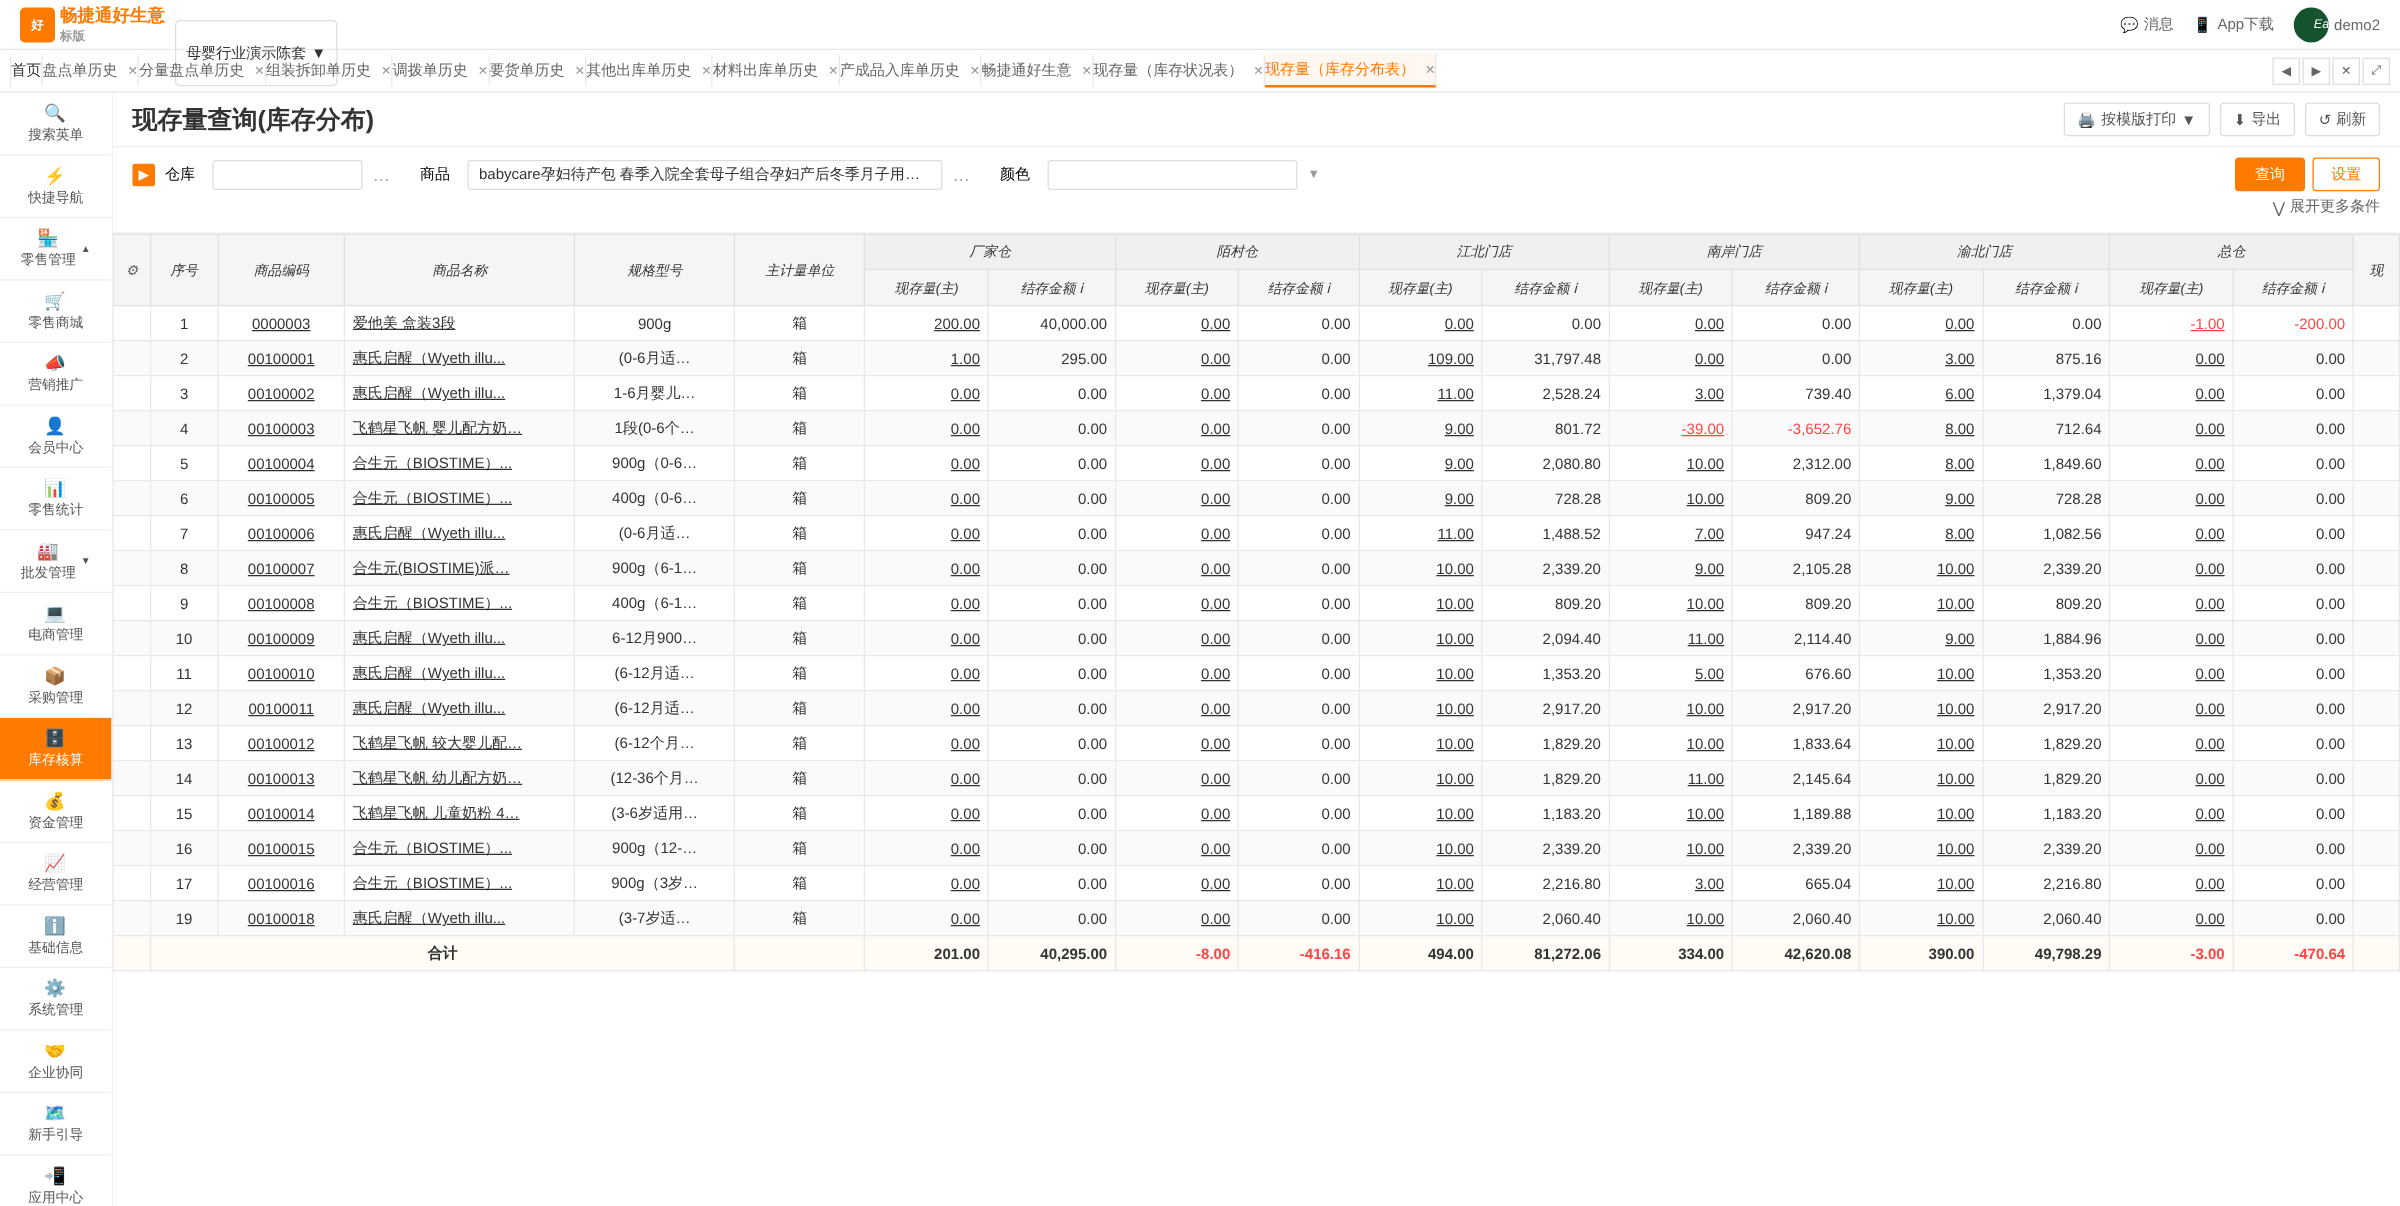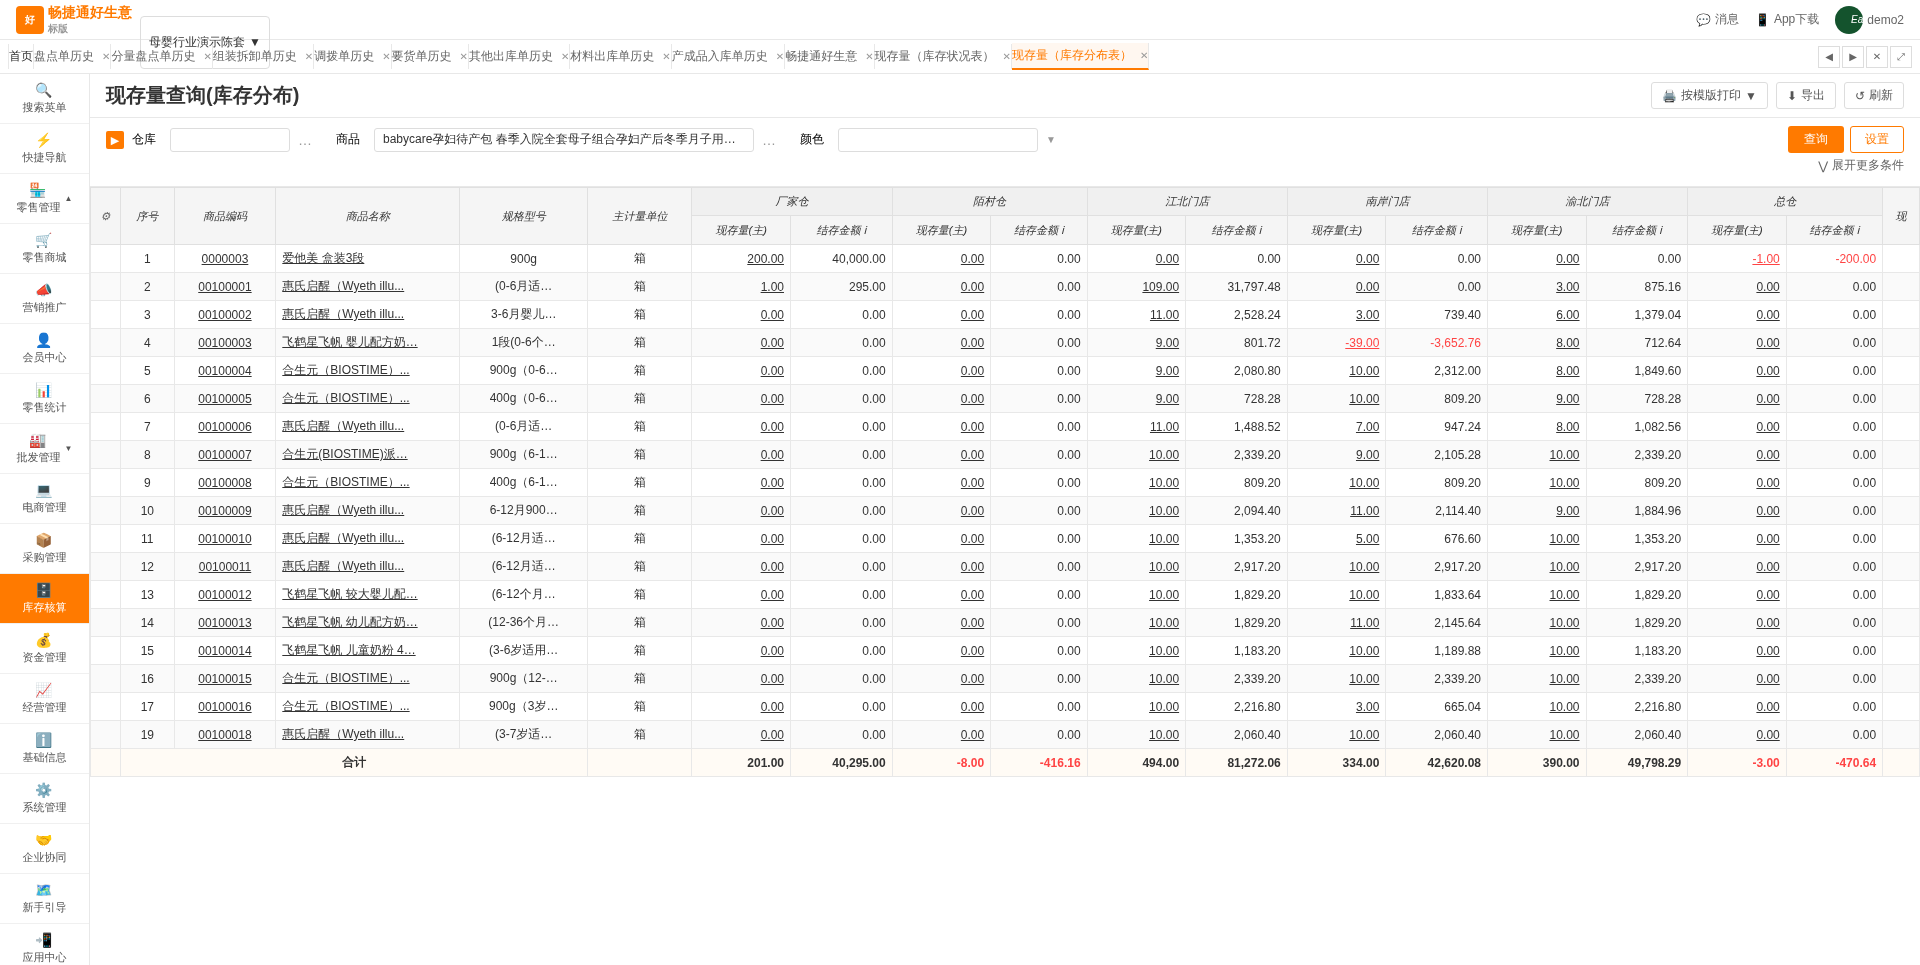--- a/index.html
+++ b/index.html
@@ -372,21 +372,21 @@
       <td class="num-col">875.16</td>
       <td class="num-col underline">0.00</td>
       <td class="num-col">0.00</td>
       <td></td>
     </tr>
             <tr>
       <td></td>
       <td>3</td>
       <td class="underline">00100002</td>
       <td class="name-col underline">惠氏启醒（Wyeth illu...</td>
-      <td>3-6月婴儿…</td>
+      <td>1-6月婴儿…</td>
       <td>箱</td>
       <td class="num-col underline">0.00</td>
       <td class="num-col">0.00</td>
       <td class="num-col underline">0.00</td>
       <td class="num-col">0.00</td>
       <td class="num-col underline">11.00</td>
       <td class="num-col">2,528.24</td>
       <td class="num-col underline">3.00</td>
       <td class="num-col">739.40</td>
       <td class="num-col underline">6.00</td>

